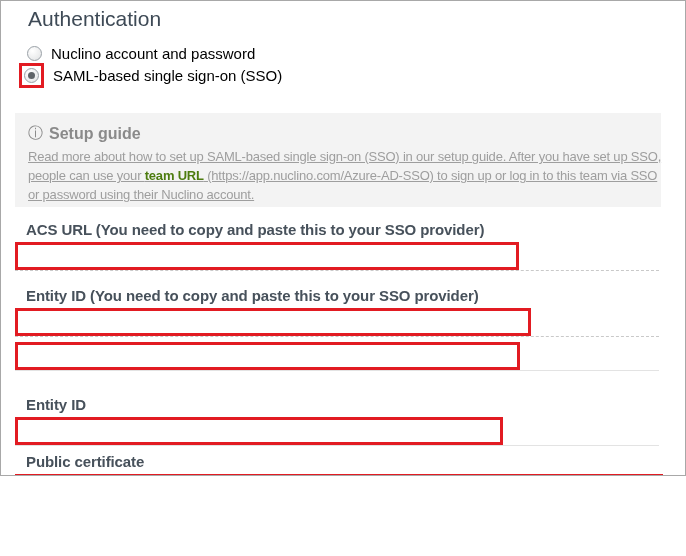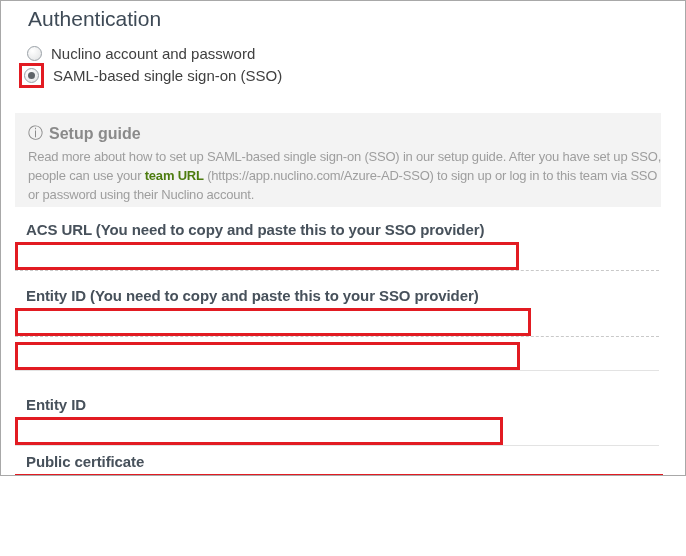--- a/index.html
+++ b/index.html
@@ -25,40 +25,41 @@
     width:15px;height:15px;border-radius:50%;
     box-sizing:border-box;
     border:1px solid #9aa1a7;
     background:radial-gradient(circle at 35% 30%, #ffffff 0%, #e9eaeb 70%, #d2d4d6 100%);
     position:relative;flex:0 0 auto;
   }
   .radio.checked::after{
     content:"";position:absolute;left:3px;top:3px;width:7px;height:7px;
     border-radius:50%;background:#5f6468;
   }
-  .radio-label{font-size:15px;color:#404040;margin-left:9px;white-space:nowrap;}
+  .radio-label{font-size:15px;color:#000000;margin-left:9px;white-space:nowrap;}
   .radio-annotation{
     box-sizing:content-box;
     border:3px solid #e21b22;
     padding:2px;display:inline-flex;align-items:center;justify-content:center;
   }
   
   .guide-box{
     position:absolute;left:14px;top:112px;width:646px;height:94px;
     box-sizing:border-box;background:#f3f3f3;
     padding:11px 13px 0 13px;
   }
   .guide-heading{
     display:flex;align-items:center;gap:6px;
     font-size:16px;font-weight:bold;color:#8a8a8a;
   }
   .guide-info-icon{font-size:15px;font-weight:normal;color:#8a8a8a;}
   .guide-text{
     margin-top:4px;font-size:13px;line-height:19px;color:#9e9e9e;
     letter-spacing:-0.2px;
+    text-decoration:underline;
   }
   .guide-line{white-space:nowrap;}
   .guide-text b{color:#4d7c0f;}
   
   .form-row{position:absolute;left:14px;width:644px;}
   .form-row .row-label{
     margin-left:11px;font-size:15px;font-weight:bold;color:#47515b;
     letter-spacing:-0.1px;white-space:nowrap;
   }
   .field-line{position:relative;margin-top:4px;height:28px;}

